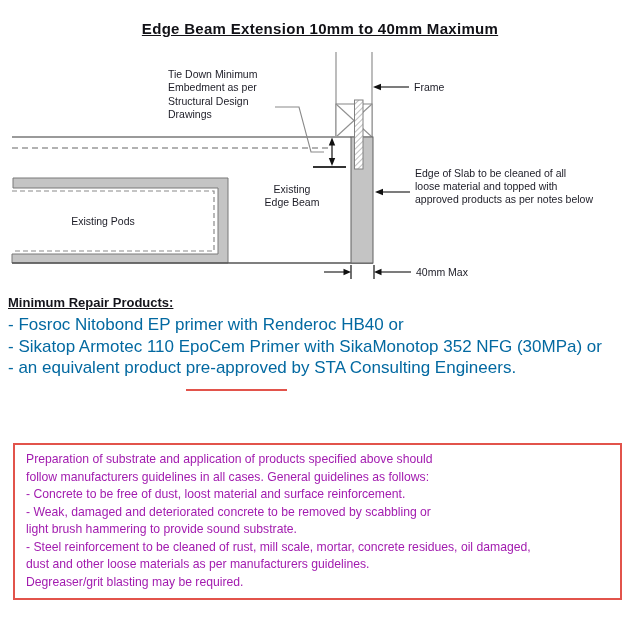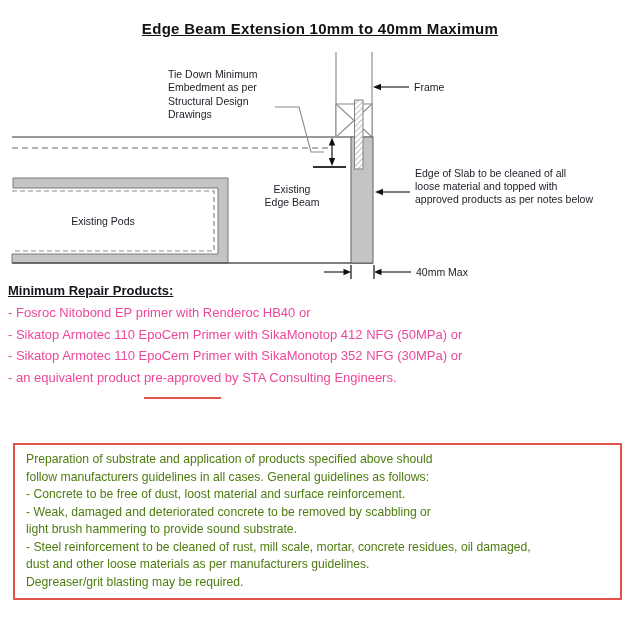--- a/index.html
+++ b/index.html
@@ -3,29 +3,29 @@
 <meta charset="utf-8">
 <style>
   html,body{margin:0;padding:0;background:#ffffff;}
   .page{position:relative;width:640px;height:619px;background:#fff;
         font-family:"Liberation Sans", sans-serif;color:#1c1c26;overflow:hidden;}
   .abs{position:absolute;}
   .title{left:0;top:20px;width:640px;text-align:center;font-size:15px;font-weight:bold;
          letter-spacing:.3px;text-decoration:underline;color:#111116;}
   .diagram-svg{left:0;top:48px;width:640px;height:234px;}
   .diagram-svg text{font-family:"Liberation Sans", sans-serif;font-size:10.5px;fill:#1c1c26;}
-  .repair{left:8px;top:283px;width:620px;}
+  .repair{left:8px;top:295px;width:620px;}
   .repair-heading{font-size:13px;font-weight:bold;text-decoration:underline;
                   color:#15151c;margin:0 0 4px 0;}
-  .repair-item{font-size:13px;line-height:21.5px;white-space:nowrap;color:#ec4899;}
+  .repair-item{font-size:17px;line-height:21.5px;white-space:nowrap;color:#0369a1;}
   .red-underline{border-bottom:2px solid #e2534b;padding-bottom:12px;}
   .notes-box{left:13px;top:443px;width:609px;height:157px;border:2px solid #e2534b;
              box-sizing:border-box;background:#fff;}
   .notes-inner{padding:6px 10px 0 11px;}
-  .notes-line{font-size:12.2px;line-height:17.5px;white-space:nowrap;color:#4d7c0f;}
+  .notes-line{font-size:12.2px;line-height:17.5px;white-space:nowrap;color:#a21caf;}
 </style>
 </head>
 <body>
 
 <div class="page">
 
   <div class="abs title">Edge Beam Extension 10mm to 40mm Maximum</div>
 
   <svg class="abs diagram-svg" viewBox="0 48 640 234">
     <defs>
@@ -104,21 +104,20 @@
       <text x="292" y="192.5">Existing</text>
       <text x="292" y="205.5">Edge Beam</text>
     </g>
     <text x="103" y="225" text-anchor="middle">Existing Pods</text>
     <text x="416" y="276">40mm Max</text>
   </svg>
 
   <div class="abs repair">
     <div class="repair-heading">Minimum Repair Products:</div>
     <div class="repair-item">- Fosroc Nitobond EP primer with Renderoc HB40 or</div>
-    <div class="repair-item">- Sikatop Armotec 110 EpoCem Primer with SikaMonotop 412 NFG (50MPa) or</div>
     <div class="repair-item">- Sikatop Armotec 110 EpoCem Primer with SikaMonotop 352 NFG (30MPa) or</div>
     <div class="repair-item"><span>- an equivalent product </span><span class="red-underline">pre-approved</span><span> by STA Consulting Engineers.</span></div>
   </div>
 
   <div class="abs notes-box">
     <div class="notes-inner">
       <div class="notes-line">Preparation of substrate and application of products specified above should</div>
       <div class="notes-line">follow manufacturers guidelines in all cases. General guidelines as follows:</div>
       <div class="notes-line">- Concrete to be free of dust, loost material and surface reinforcement.</div>
       <div class="notes-line">- Weak, damaged and deteriorated concrete to be removed by scabbling or</div>

